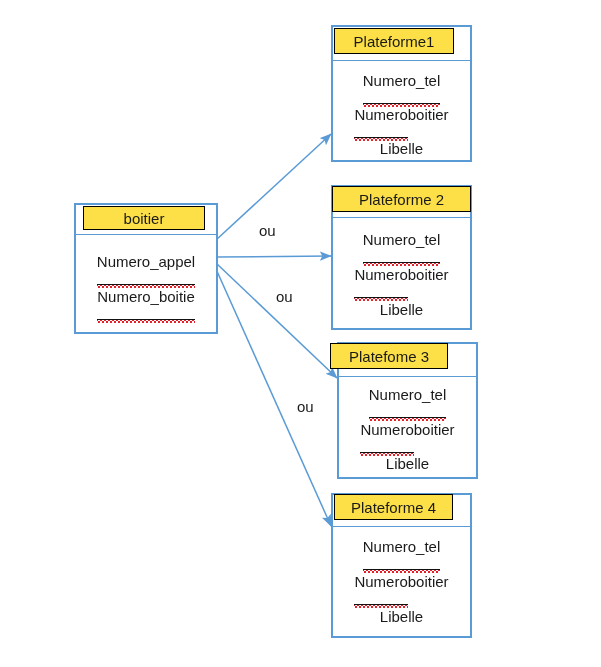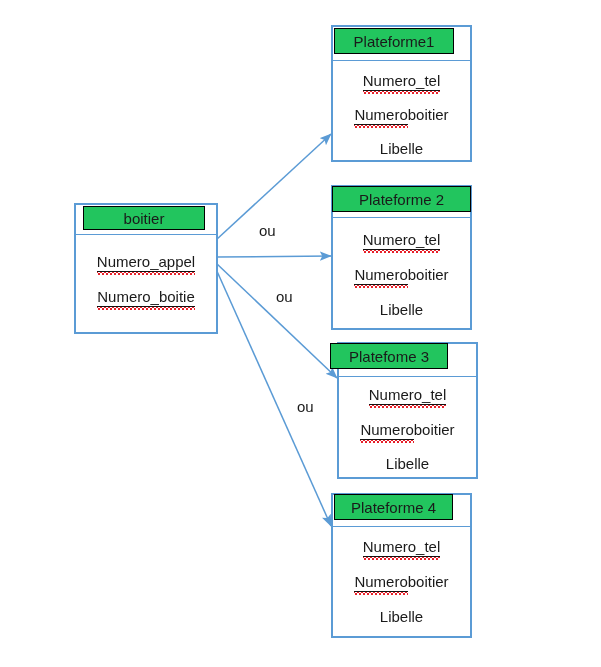--- a/index.html
+++ b/index.html
@@ -21,21 +21,21 @@
   .entity {
     position: absolute;
     box-sizing: border-box;
     border: 2px solid #5B9BD5;
     background: #ffffff;
   }
   .entity-title {
     position: absolute;
     box-sizing: border-box;
     border: 1.5px solid #000000;
-    background: #22c55e;
+    background: #fde047;
     display: flex;
     align-items: center;
     justify-content: center;
     font-size: 15px;
     color: #1a1a1a;
     white-space: nowrap;
     z-index: 3;
   }
   .entity-divider {
     position: absolute;
@@ -53,21 +53,21 @@
     font-size: 15px;
     color: #1a1a1a;
     white-space: nowrap;
     z-index: 2;
   }
   
   .u {
     position: relative;
     display: inline-block;
     border-bottom: 1.5px solid #111111;
-    padding-bottom: 1px;
+    padding-bottom: 14px;
   }
   .u::after {
     content: "";
     position: absolute;
     left: 0;
     right: 0;
     bottom: -4px;
     height: 3px;
     background-image:
       linear-gradient(45deg, transparent 40%, #e8202a 40%, #e8202a 60%, transparent 60%),

